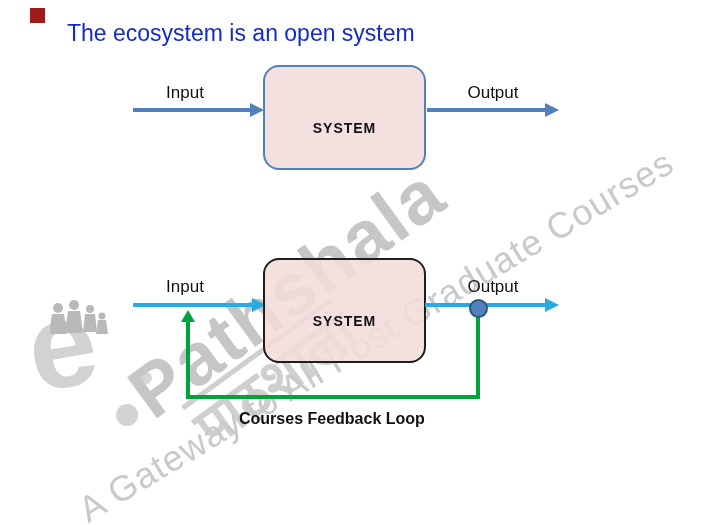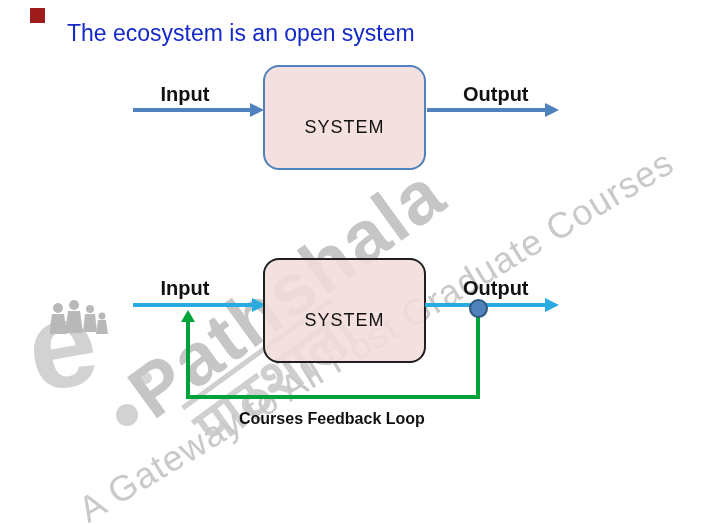--- a/index.html
+++ b/index.html
@@ -32,29 +32,29 @@
   .wm-dot{left:116px;top:404px;width:22px;height:22px;border-radius:50%;background:#d2d2d2;}
   .wm-dot2{left:140px;top:372px;width:12px;height:12px;border-radius:50%;background:#d6d6d6;}
   
   .content{position:absolute;inset:0;z-index:1;}
   .corner-marker{left:30px;top:8px;width:15px;height:15px;background:#9e1c1b;}
   .slide-title{
     font-size:23px;font-weight:normal;color:#1429cb;white-space:nowrap;
   }
   #title-open{left:67px;top:20px;}
   #title-cyber{left:78px;top:206px;}
-  .flow-label{font-size:20px;color:#111;width:60px;text-align:center;font-weight:bold;}
+  .flow-label{font-size:17px;color:#111;width:60px;text-align:center;}
   .system-box{
     width:159px;height:101px;border-radius:16px;
     background:rgba(242,220,219,0.88);
     display:flex;align-items:center;justify-content:center;
   }
   .system-box.open{left:263px;top:65px;border:2px solid #4f81bd;}
   .system-box.cyber{left:263px;top:258px;border:2px solid #1f1f1f;}
-  .system-label{font-size:18px;font-weight:normal;color:#111;letter-spacing:1px;margin-top:20px;}
+  .system-label{font-size:14px;font-weight:bold;color:#111;letter-spacing:1px;margin-top:20px;}
   .line{height:4px;}
   .blue{background:#4f81bd;}
   .cyan{background:#29abe2;}
   .green{background:#00a33a;}
   .head-right{width:0;height:0;border-top:7px solid transparent;border-bottom:7px solid transparent;}
   .head-right.blue{background:none;border-left:14px solid #4f81bd;}
   .head-right.cyan{background:none;border-left:14px solid #29abe2;}
   .head-up{width:0;height:0;border-left:7px solid transparent;border-right:7px solid transparent;border-bottom:12px solid #00a33a;background:none;}
   .node{
     width:15px;height:15px;border-radius:50%;

